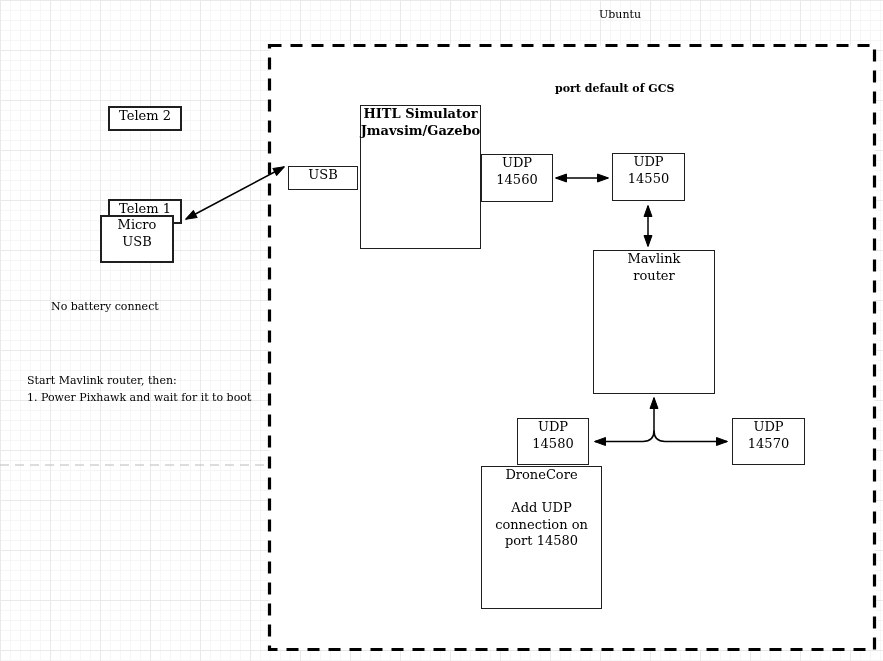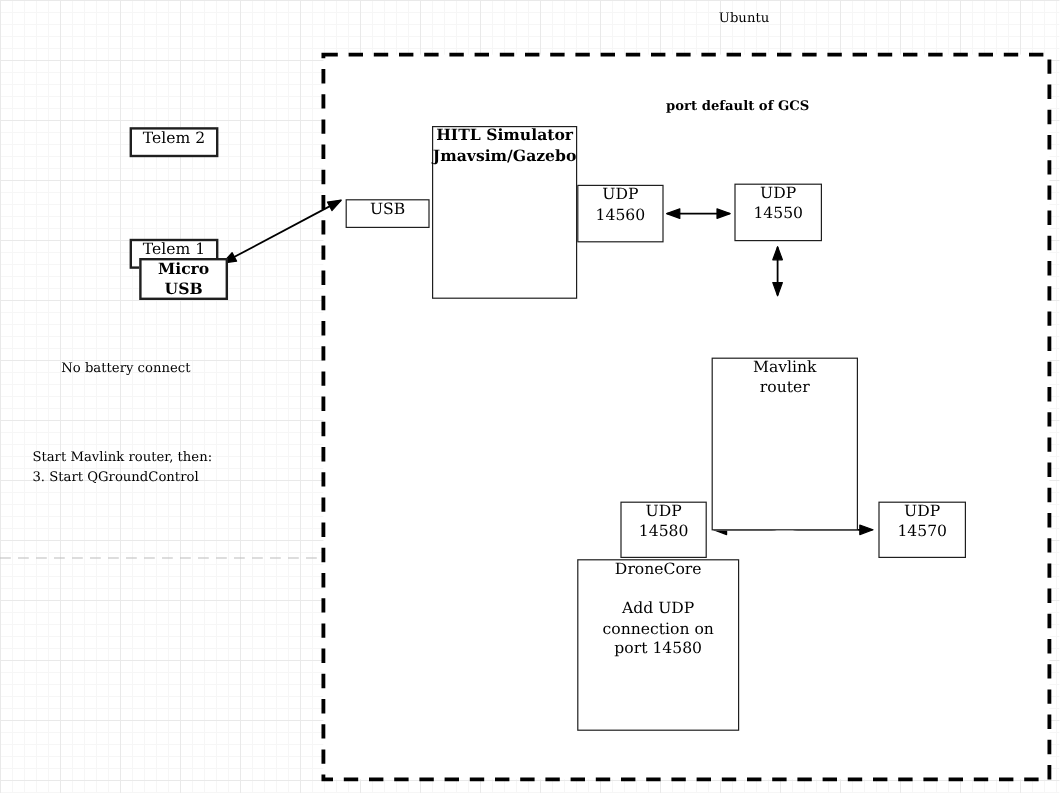--- a/index.html
+++ b/index.html
@@ -29,29 +29,29 @@
     font-size:13px; line-height:16.6px;
     white-space:nowrap;
   }
   .box.thick { border-width:2px; }
   .lbl { position:absolute; z-index:3; font-size:11px; line-height:17.4px; white-space:nowrap; }
   .spacer { height:16.6px; }
   
   #pixhawk   { left:24px;  top:106px; width:84px;  height:144px; }
   #telem2    { left:108px; top:106px; width:74px;  height:25px; }
   #telem1    { left:108px; top:155px; width:74px;  height:25px;margin-top:44px; }
-  #microusb  { left:116px; top:215px; width:74px;  height:35px;font-weight:bold; }
+  #microusb  { left:100px; top:215px; width:74px;  height:48px; }
   #usb       { left:288px; top:166px; width:70px;  height:24px; }
   #hitl      { left:360px; top:105px; width:121px; height:144px;font-weight:bold; }
   #udp14560  { left:481px; top:154px; width:72px;  height:48px; }
   #udp14550  { left:612px; top:153px; width:73px;  height:48px; }
-  #router    { left:593px; top:250px; width:122px; height:144px;margin-top:48px; }
+  #router    { left:593px; top:250px; width:122px; height:144px; }
   #udp14580  { left:517px; top:418px; width:72px;  height:47px; }
   #udp14570  { left:732px; top:418px; width:73px;  height:47px; }
-  #dronecore { left:481px; top:466px; width:135px; height:143px; }
+  #dronecore { left:481px; top:466px; width:121px; height:143px; }
   #gcs       { left:708px; top:466px; width:120px; height:143px; }
   #ubuntu-label { left:570px; top:6px;  width:100px; text-align:center; }
   #port-default { left:555px; top:80px;font-weight:bold; }
   #no-battery   { left:3px;   top:298px;margin-left:48px; }
   #instructions { left:27px;  top:372px; }
 </style>
 </head>
 <body>
 
 <div class="canvas">
@@ -76,21 +76,21 @@
     <path d="M 595 441.5 L 643 441.5 Q 654 441.5 654 430.5 L 654 398" fill="none" stroke="#000" stroke-width="1.5" marker-start="url(#arrow)" marker-end="url(#arrow)"></path>
     <path d="M 727 441.5 L 665 441.5 Q 654 441.5 654 430.5" fill="none" stroke="#000" stroke-width="1.5" marker-start="url(#arrow)"></path>
   </svg>
 
   <div class="lbl" id="ubuntu-label">Ubuntu</div>
   <div class="lbl" id="port-default">port default of GCS</div>
   <div class="lbl" id="no-battery">No battery connect</div>
 
   <div class="lbl" id="instructions">
     <div>Start Mavlink router, then:</div>
-    <div>3. Start QGroundControl</div>
+    <div>1. Power Pixhawk and wait for it to boot</div>
   </div>
 
 
   <div class="box thick" id="telem2">
     <span>Telem 2</span>
   </div>
 
   <div class="box thick" id="telem1">
     <span>Telem 1</span>
   </div>

